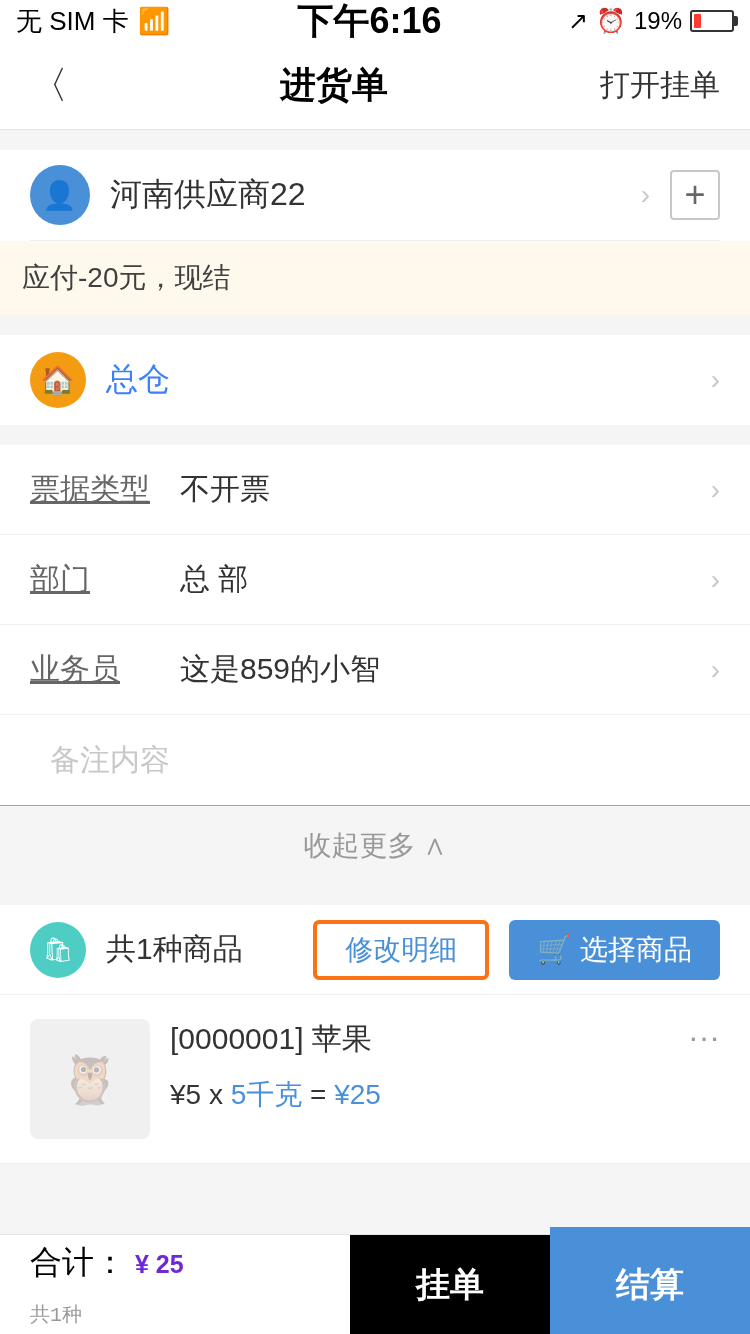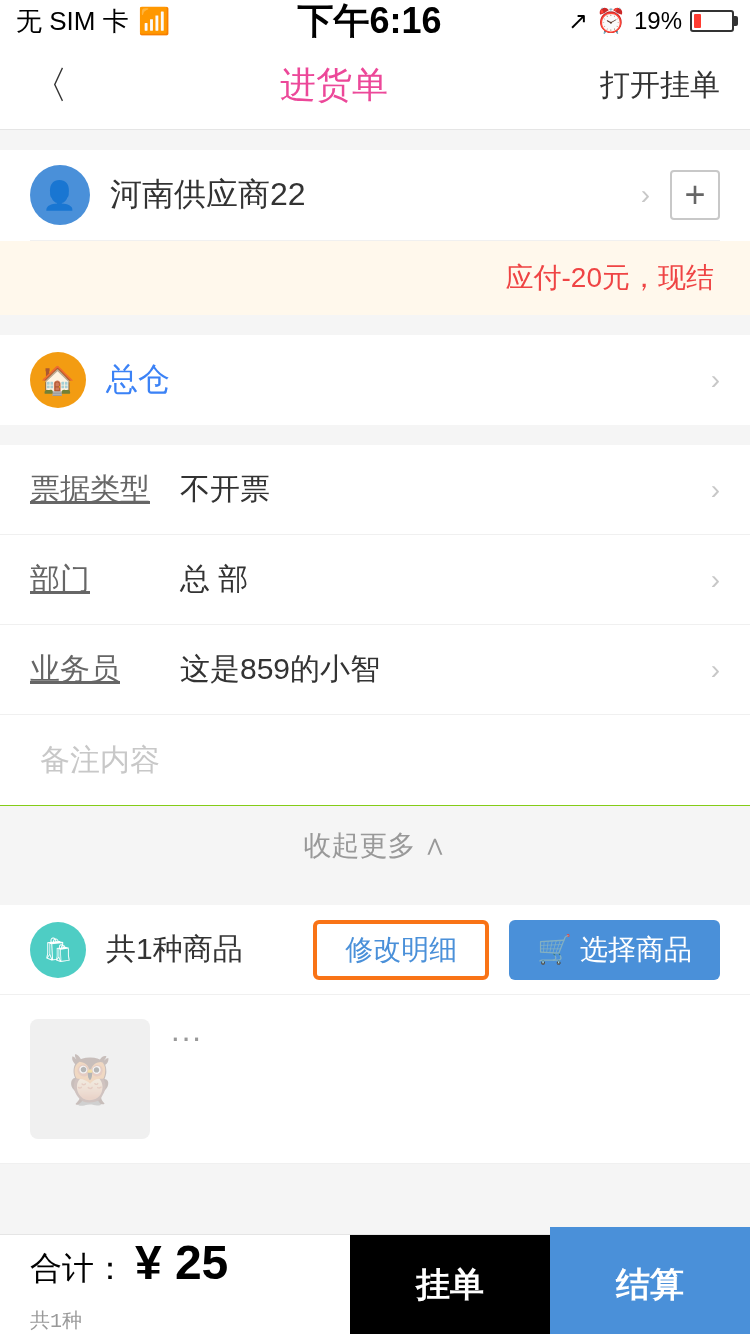--- a/index.html
+++ b/index.html
@@ -39,21 +39,21 @@
       width: 750px;
       height: 88px;
       background: #fff;
       display: flex;
       align-items: center;
       justify-content: space-between;
       padding: 0 30px;
       border-bottom: 1px solid #e5e5e5;
     }
     .nav-back { font-size: 38px; color: #333; cursor: pointer; }
-    .nav-title { font-size: 36px; font-weight: 400; color: #ec4899; }
+    .nav-title { font-size: 36px; font-weight: 700; color: #000000; }
     .nav-action { font-size: 30px; color: #333; cursor: pointer; }
 
     
     .section-gap { height: 20px; background: #f5f5f5; }
 
     
     .card-section { background: #fff; }
 
     
     .supplier-row {
@@ -73,24 +73,23 @@
     .supplier-add {
       width: 50px; height: 50px; border: 2px solid #c8c8c8; border-radius: 4px;
       display: flex; align-items: center; justify-content: center;
       color: #666; font-size: 36px; cursor: pointer;
     }
     .divider-left { border: none; border-top: 1px solid #f0f0f0; margin: 0 30px; }
 
     
     .notice-bar {
       background: #fff8ec;
-      padding: 18px 36px;
+      padding: 18px 22px;
       font-size: 28px;
-      color: #ef4444;
-      text-align: right;
+      color: #404040;
     }
 
     
     .row-item {
       display: flex;
       align-items: center;
       padding: 0 30px;
       height: 90px;
       background: #fff;
     }
@@ -107,21 +106,21 @@
       display: flex;
       align-items: center;
       padding: 0 30px;
       height: 90px;
       background: #fff;
       border-bottom: 1px solid #f0f0f0;
     }
     .form-row:last-child { border-bottom: none; }
     .form-label { font-size: 30px; color: #666; width: 140px; flex-shrink: 0; text-decoration: underline; }
     .form-value { flex: 1; font-size: 30px; color: #333; margin-left: 10px; }
-    .form-placeholder { flex: 1; font-size: 30px; color: #c8c8c8; margin-left: 10px; }
+    .form-placeholder { flex: 1; font-size: 30px; color: #c8c8c8; margin-left: 20px; }
 
     
     .collapse-toggle {
       height: 80px;
       background: #f5f5f5;
       display: flex;
       align-items: center;
       justify-content: center;
       font-size: 28px;
       color: #999;
@@ -194,21 +193,21 @@
       align-items: center;
       border-top: 1px solid #e5e5e5;
     }
     .total-section {
       flex: 1;
       padding: 0 30px;
       display: flex;
       flex-direction: column;
       justify-content: center;
     }
-    .total-amount { font-size: 48px; color: #000000; font-weight: 600; display: inline; }
+    .total-amount { font-size: 25px; color: #6d28d9; font-weight: 600; display: inline; }
     .total-count { font-size: 20px; color: #999; margin-top: 16px; font-family: Liberation Mono, monospace; }
     .btn-pending {
       width: 200px; height: 100px;
       background: #000000;
       color: #fff; font-size: 34px; font-weight: 600;
       border: none; cursor: pointer;
       display: flex; align-items: center; justify-content: center;
     }
     .btn-checkout {
       width: 200px; height: 116px;
@@ -317,20 +316,27 @@
     <button class="btn-blue">
       <span>🛒</span>
       <span>选择商品</span>
     </button>
   </div>
 
   <div class="product-item">
     <div class="product-thumb">
       <div class="owl-logo">🦉</div>
     </div>
+    <div class="product-info">
+      <div class="product-name">
+        <span>[0000001]</span>
+        <span>苹果</span>
+      </div>
+      <div class="product-price"><span>¥5</span> x <span style="color:#4a90d9">5千克</span> = <span style="color:#4a90d9">¥25</span></div>
+    </div>
     <div class="product-more">
       <span>···</span>
     </div>
   </div>
 </div>
 
 <div style="height: 100px;"></div>
 
 <div class="bottom-bar">
   <div class="total-section">

